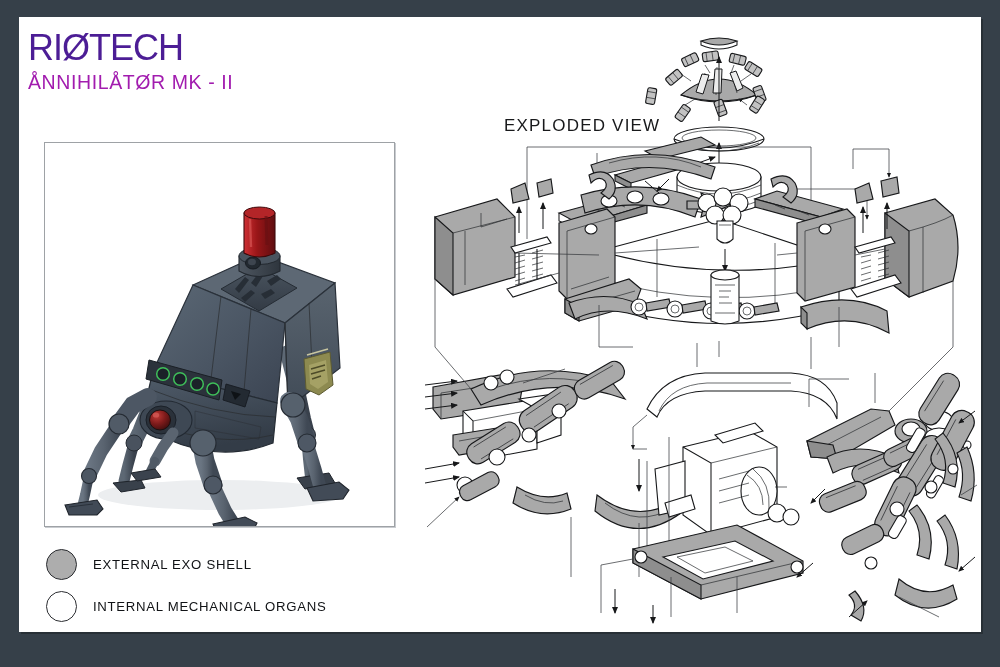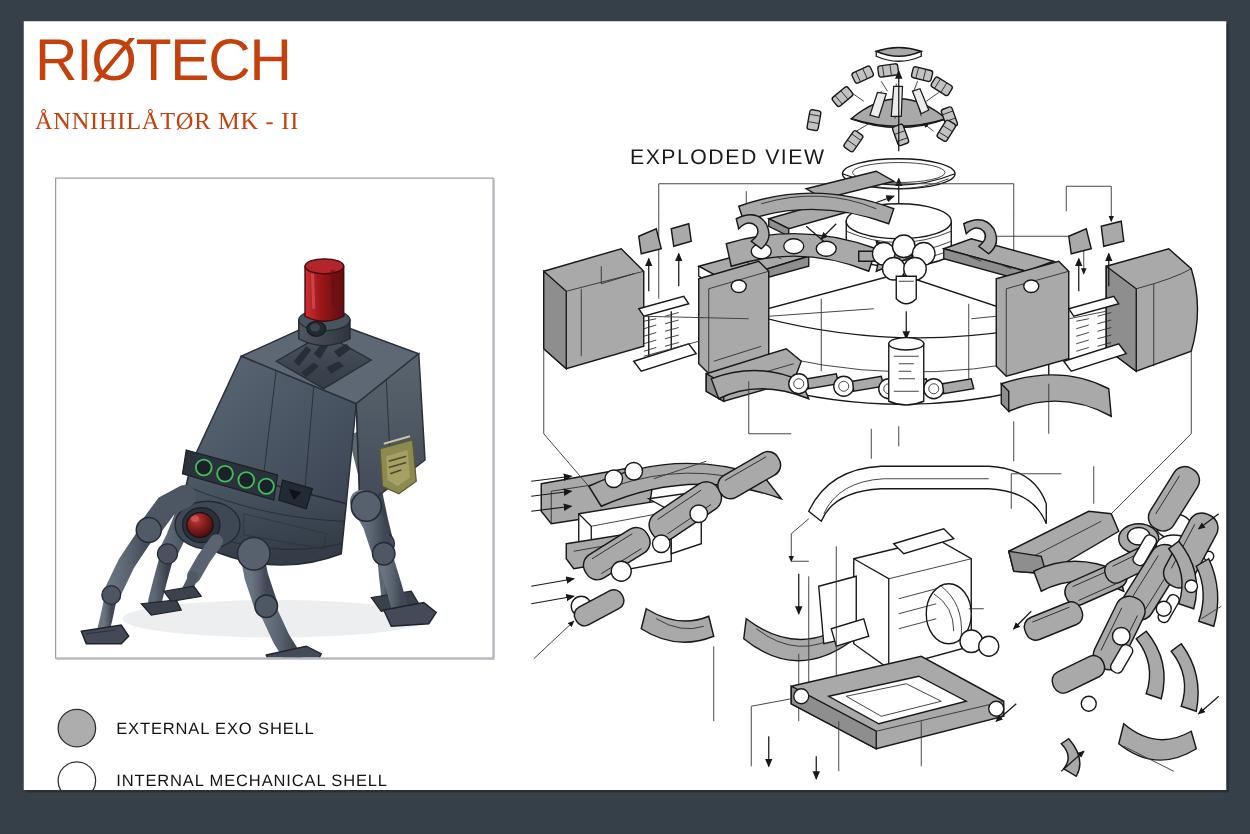--- a/index.html
+++ b/index.html
@@ -29,36 +29,36 @@
   }
 
   
   #title-block {
     position: absolute;
     left: 9px;
     top: 8px;
     width: 420px;
   }
   #brand-title {
-    font-size: 47px;
+    font-size: 36px;
     letter-spacing: -1px;
     font-weight: 400;
-    color: #c2410c;
+    color: #4c1d95;
     line-height: 46px;
     font-family: "Liberation Sans", sans-serif;
     white-space: nowrap;
   }
   #model-subtitle {
     font-size: 19.5px;
     letter-spacing: 0.6px;
-    color: #c2410c;
+    color: #a21caf;
     line-height: 23px;
-    margin-top: 15px;
+    margin-top: 0;
     white-space: nowrap;
-    font-family: Liberation Serif, serif;
+    font-family: Liberation Sans, sans-serif;
   }
 
   
   #exploded-caption {
     position: absolute;
     left: 485px;
     top: 99px;
     font-size: 17px;
     letter-spacing: 1.2px;
     color: #18191b;
@@ -76,21 +76,21 @@
     border: 1px solid #9ea2a6;
     box-shadow: 1px 1px 0 #c9ccd0;
     overflow: hidden;
   }
   #render-panel svg { display: block; }
 
   
   #legend {
     position: absolute;
     left: 23px;
-    top: 544px;
+    top: 526px;
     width: 420px;
   }
   .legend-row {
     display: flex;
     align-items: center;
     height: 42px;
   }
   .legend-swatch {
     width: 31px;
     height: 31px;
@@ -294,21 +294,21 @@
       </svg>
     </div>
 
     <div id="legend">
       <div class="legend-row">
         <span class="legend-swatch" style="background:#adadad"></span>
         <span class="legend-label">EXTERNAL EXO SHELL</span>
       </div>
       <div class="legend-row">
         <span class="legend-swatch" style="background:#ffffff"></span>
-        <span class="legend-label">INTERNAL MECHANICAL SHELL</span>
+        <span class="legend-label">INTERNAL MECHANICAL ORGANS</span>
       </div>
     </div>
 
     <div id="exploded-view">
       <svg width="562" height="615" viewBox="0 0 562 615">
         <defs>
           <marker id="ah" markerWidth="7" markerHeight="7" refX="6" refY="3" orient="auto">
             <path d="M0,0 L7,3 L0,6 Z" class="arrowhead"></path>
           </marker>
           <marker id="ahs" markerWidth="6" markerHeight="6" refX="5" refY="2.6" orient="auto">

